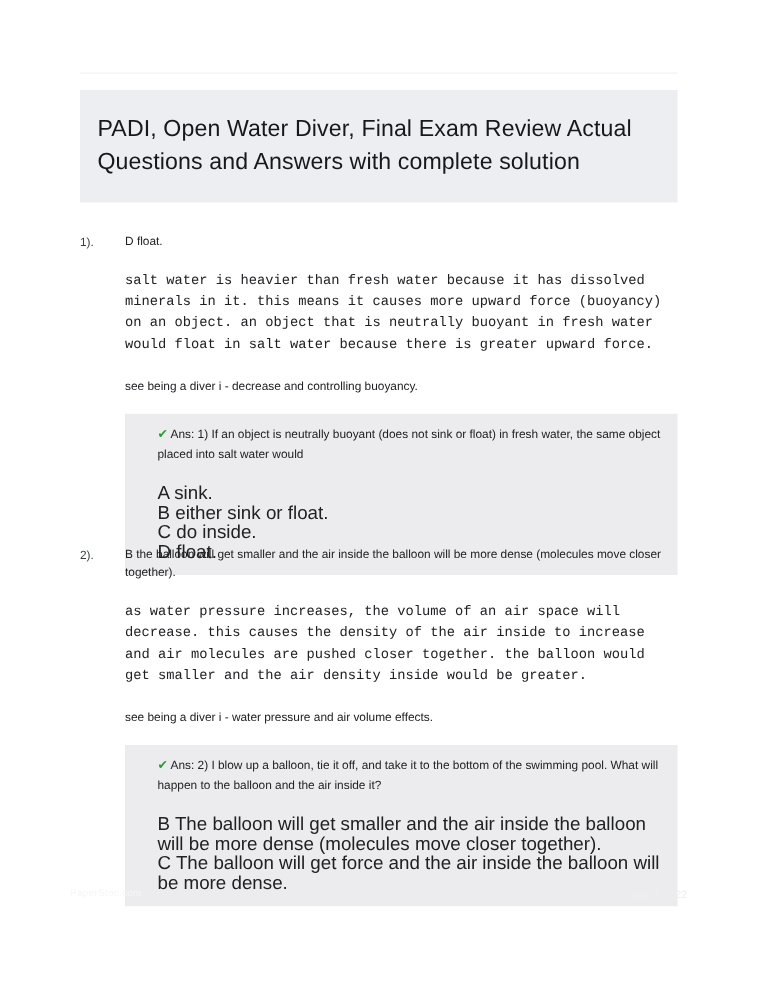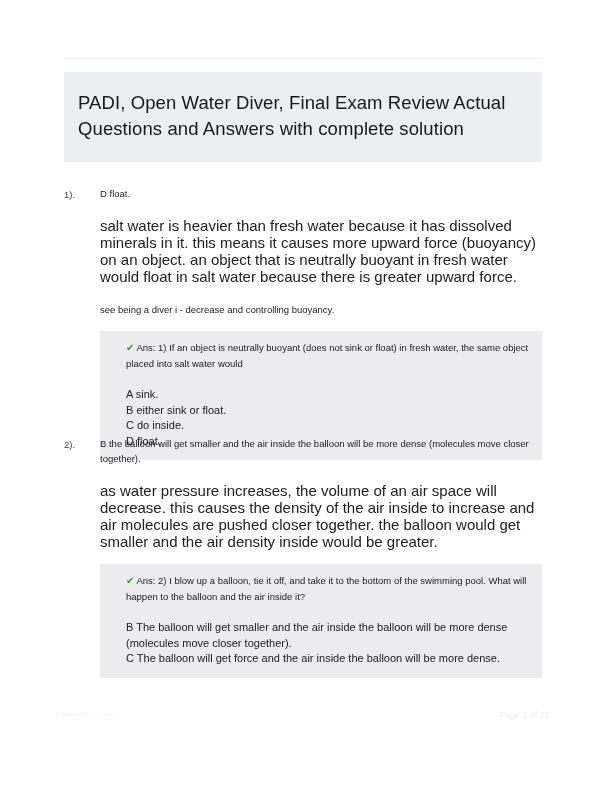--- a/index.html
+++ b/index.html
@@ -79,24 +79,25 @@
     min-width: 0;
   }
 
   .qlead {
     font-size: 9.5px;
     line-height: 15px;
     color: #202124;
     margin: 0;
   }
   .qpara {
-    font-size: 15px;
+    font-size: 11px;
     line-height: 17px;
     color: #202124;
     margin: 16px 0 0 0;
+    font-family: Liberation Mono, monospace;
   }
   .qref {
     font-size: 9.5px;
     line-height: 15px;
     color: #202124;
     margin: 17px 0 0 0;
   }
 
   
   .ansbox {
@@ -115,21 +116,21 @@
     color: #2a9b33;
     font-size: 10px;
     line-height: 16px;
     margin-right: 2px;
     display: inline;
   }
   .optlist {
     margin: 15px 0 0 0;
   }
   .opt {
-    font-size: 11px;
+    font-size: 15px;
     line-height: 15.5px;
     color: #202124;
     margin: 0;
   }
 
   
   .footer {
     position: absolute;
     left: 56px;
     right: 56px;
@@ -186,20 +187,21 @@
       </div>
     </div>
   </div>
 
   <div class="qblock" id="q2">
     <div class="qrow">
       <div class="qnum">2).</div>
       <div class="qbody">
         <p class="qlead">B the balloon will get smaller and the air inside the balloon will be more dense (molecules move closer together).</p>
         <p class="qpara">as water pressure increases, the volume of an air space will decrease. this causes the density of the air inside to increase and air molecules are pushed closer together. the balloon would get smaller and the air density inside would be greater.</p>
+        <p class="qref">see being a diver i - water pressure and air volume effects.</p>
 
         <div class="ansbox">
           <p class="ansline"><span class="check-icon">✔</span><span>Ans: 2) I blow up a balloon, tie it off, and take it to the bottom of the swimming pool. What will happen to the balloon and the air inside it?</span></p>
           <div class="optlist">
             <p class="opt">B The balloon will get smaller and the air inside the balloon will be more dense (molecules move closer together).</p>
             <p class="opt">C The balloon will get force and the air inside the balloon will be more dense.</p>
           </div>
         </div>
       </div>
     </div>

